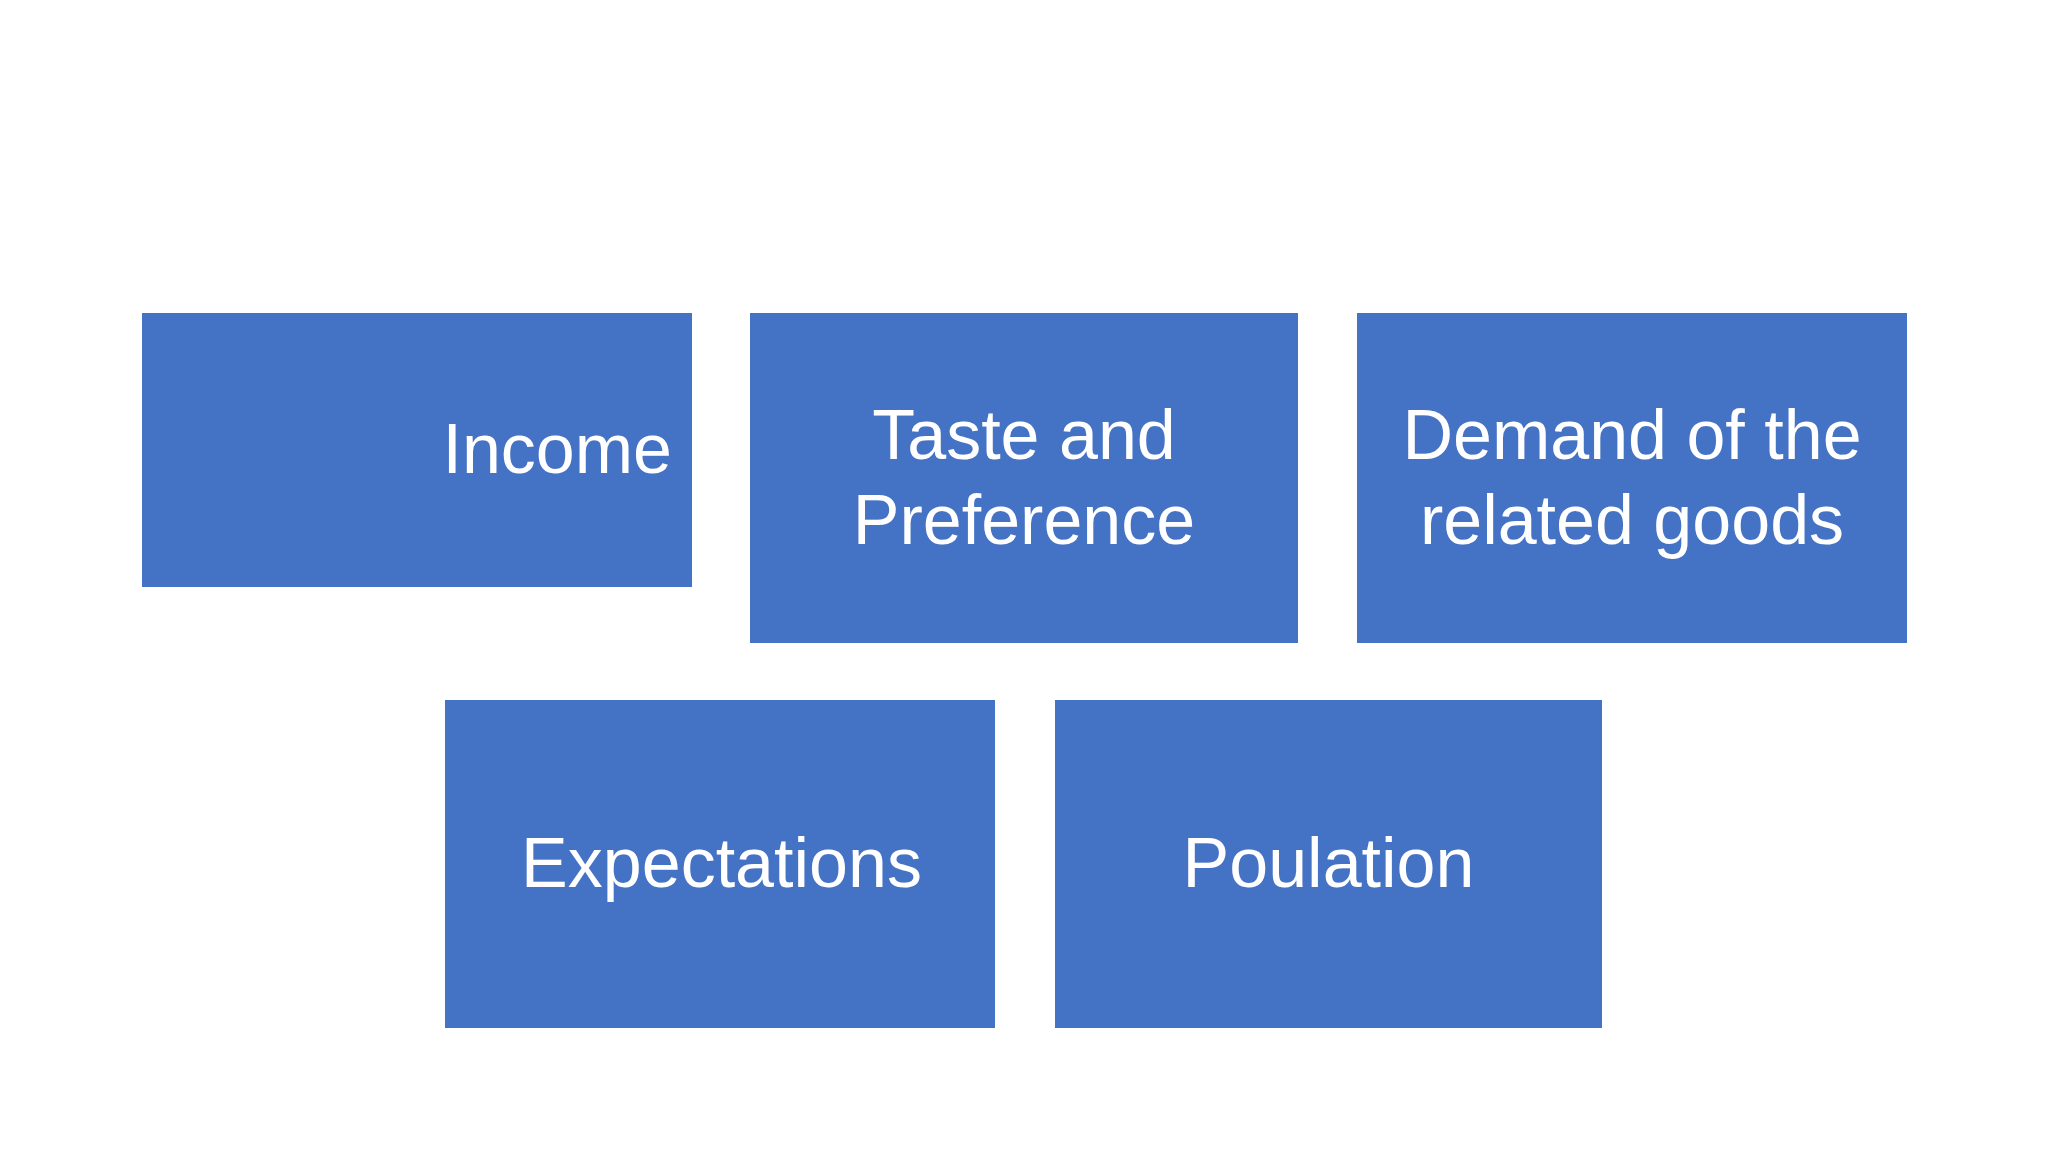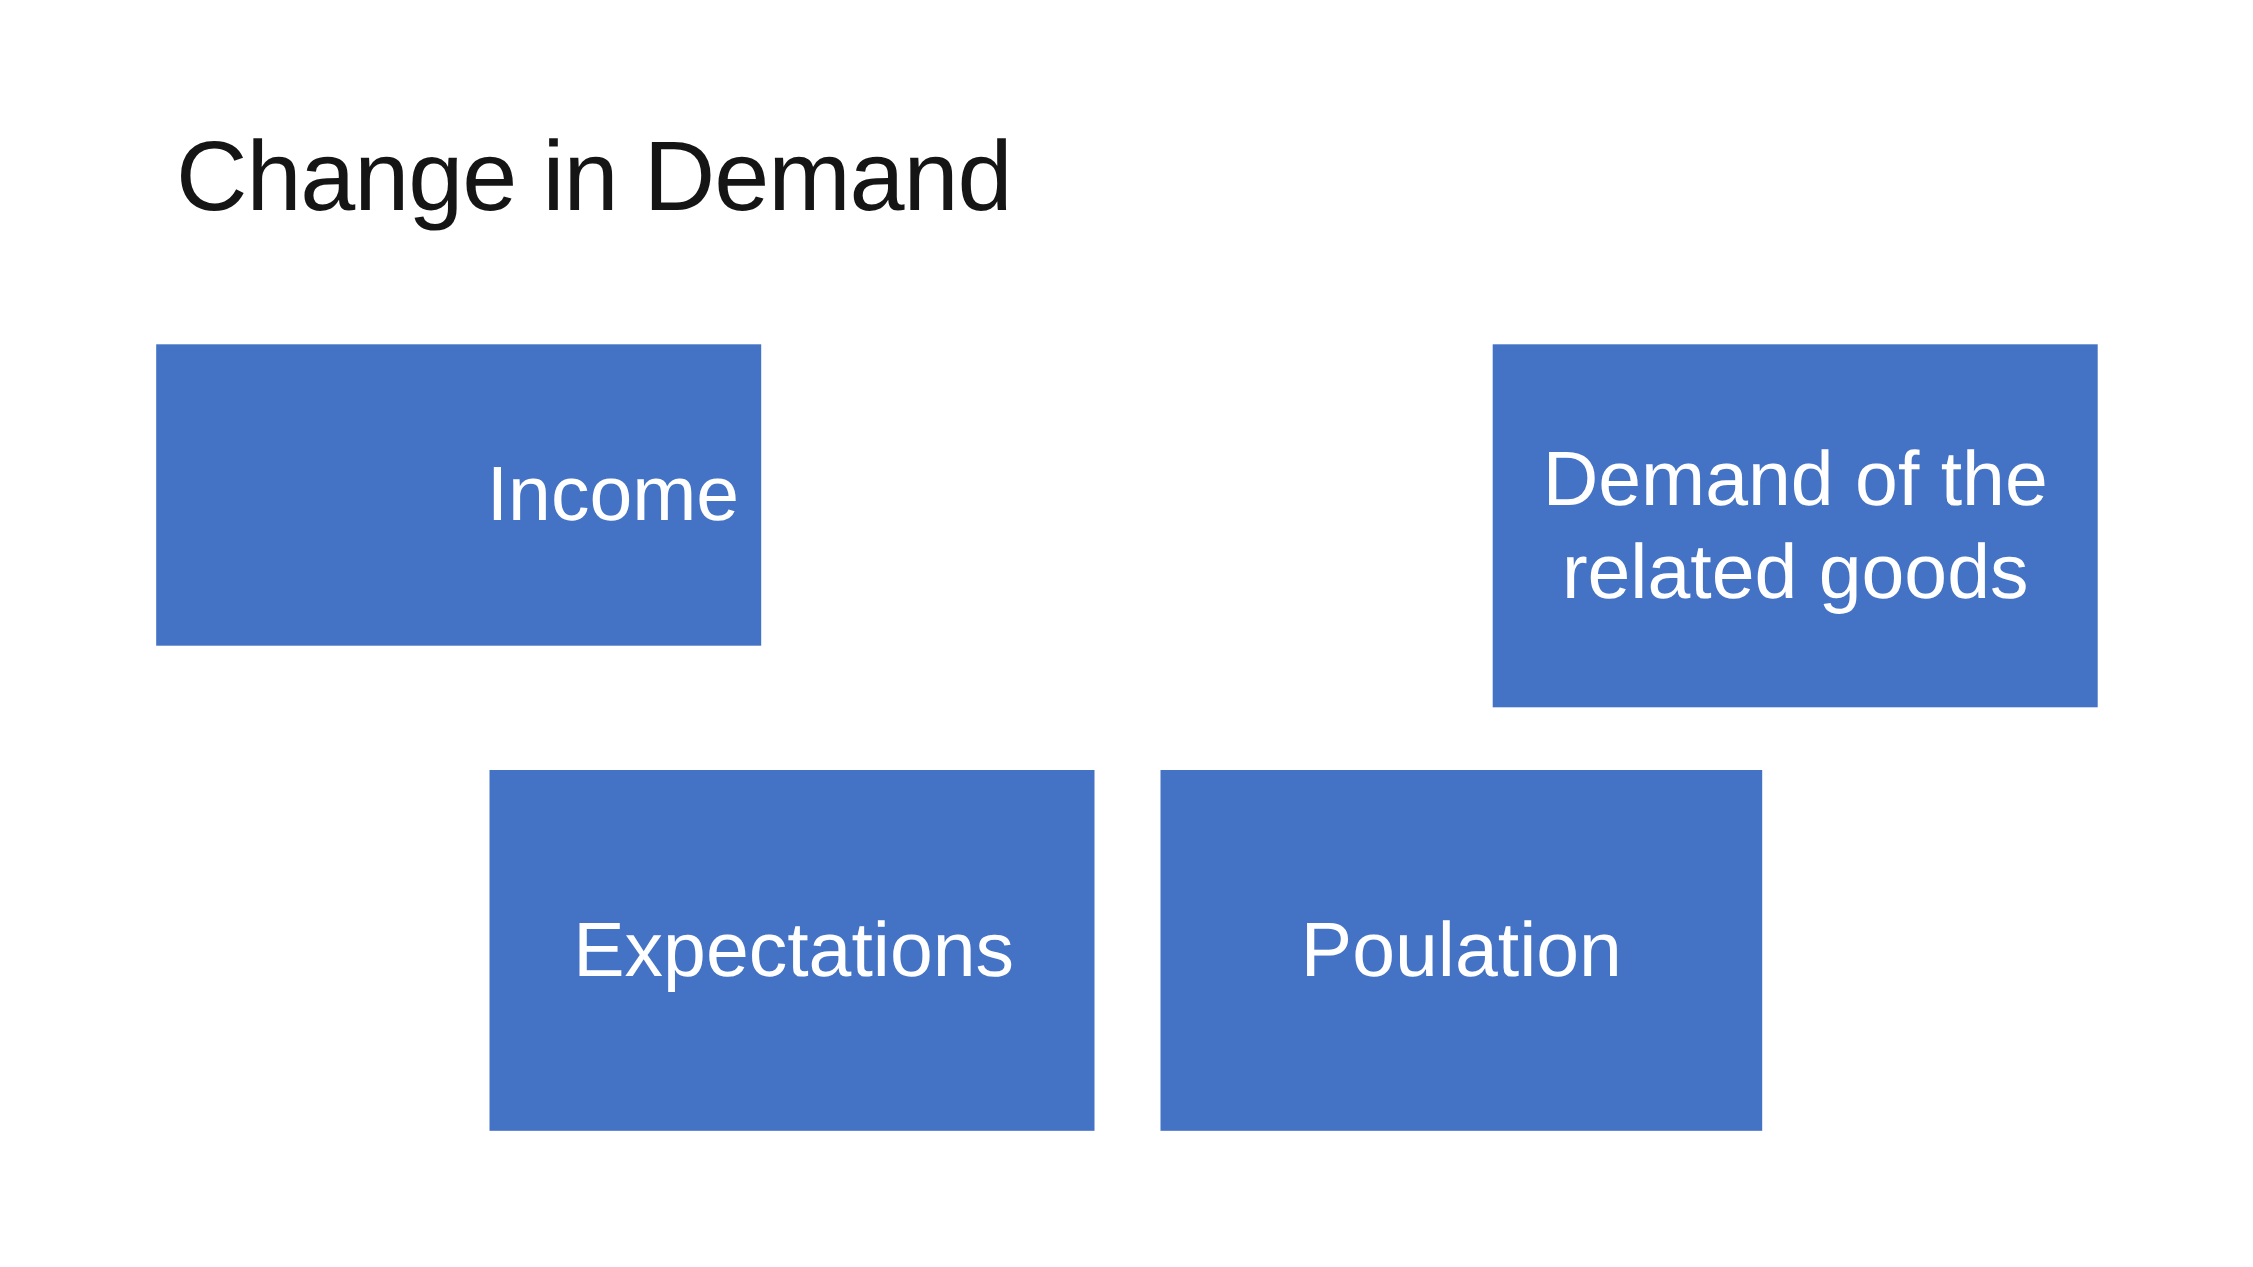--- a/index.html
+++ b/index.html
@@ -48,26 +48,28 @@
   .box-price-related { left: 1357px; top: 313px; width: 550px; height: 330px; }
   
   .box-expectations  { left: 445px;  top: 700px; width: 550px; height: 328px; padding-left: 23px; }
   .box-poulation     { left: 1055px; top: 700px; width: 547px; height: 328px; }
 </style>
 </head>
 <body>
 
 <div class="slide">
 
-  <div class="slide-title">Change in Demand</div>
 
   <div class="factor-box box-income">
     <span>Income</span>
   </div>
 
+  <div class="factor-box box-taste">
+    <span>Taste and Preference</span>
+  </div>
 
   <div class="factor-box box-price-related">
     <span>Demand of the related goods</span>
   </div>
 
   <div class="factor-box box-expectations">
     <span>Expectations</span>
   </div>
 
   <div class="factor-box box-poulation">

